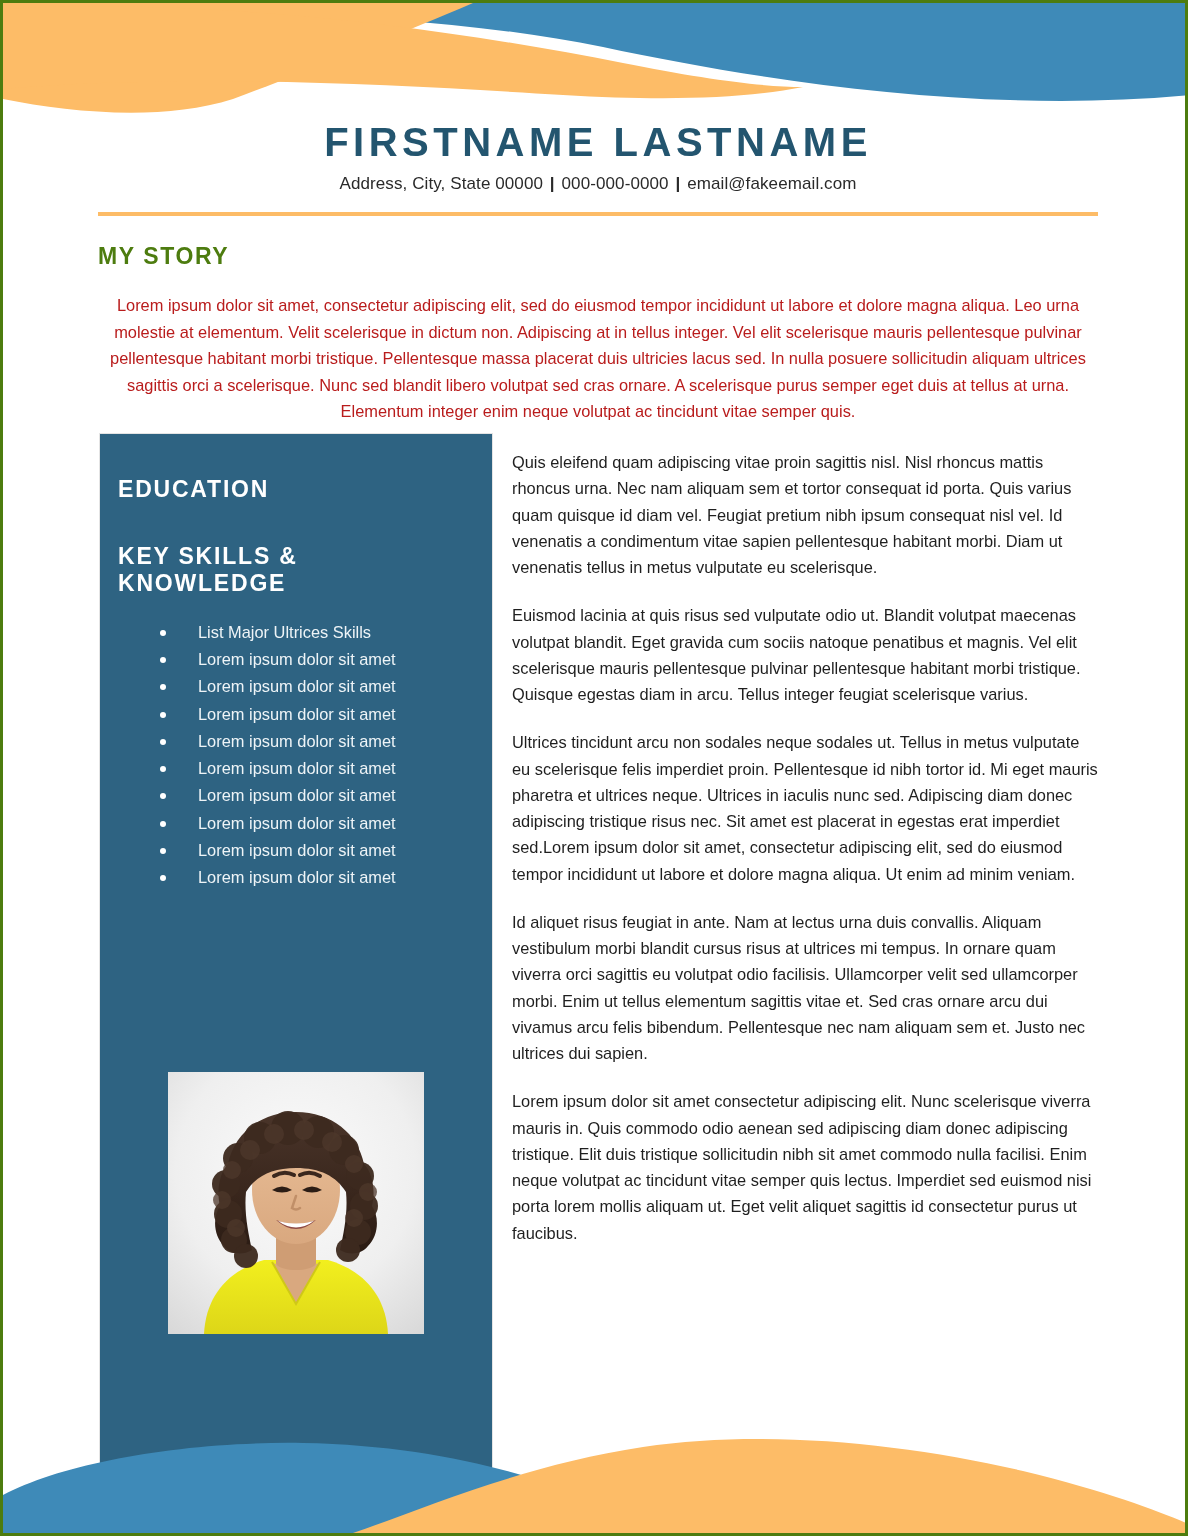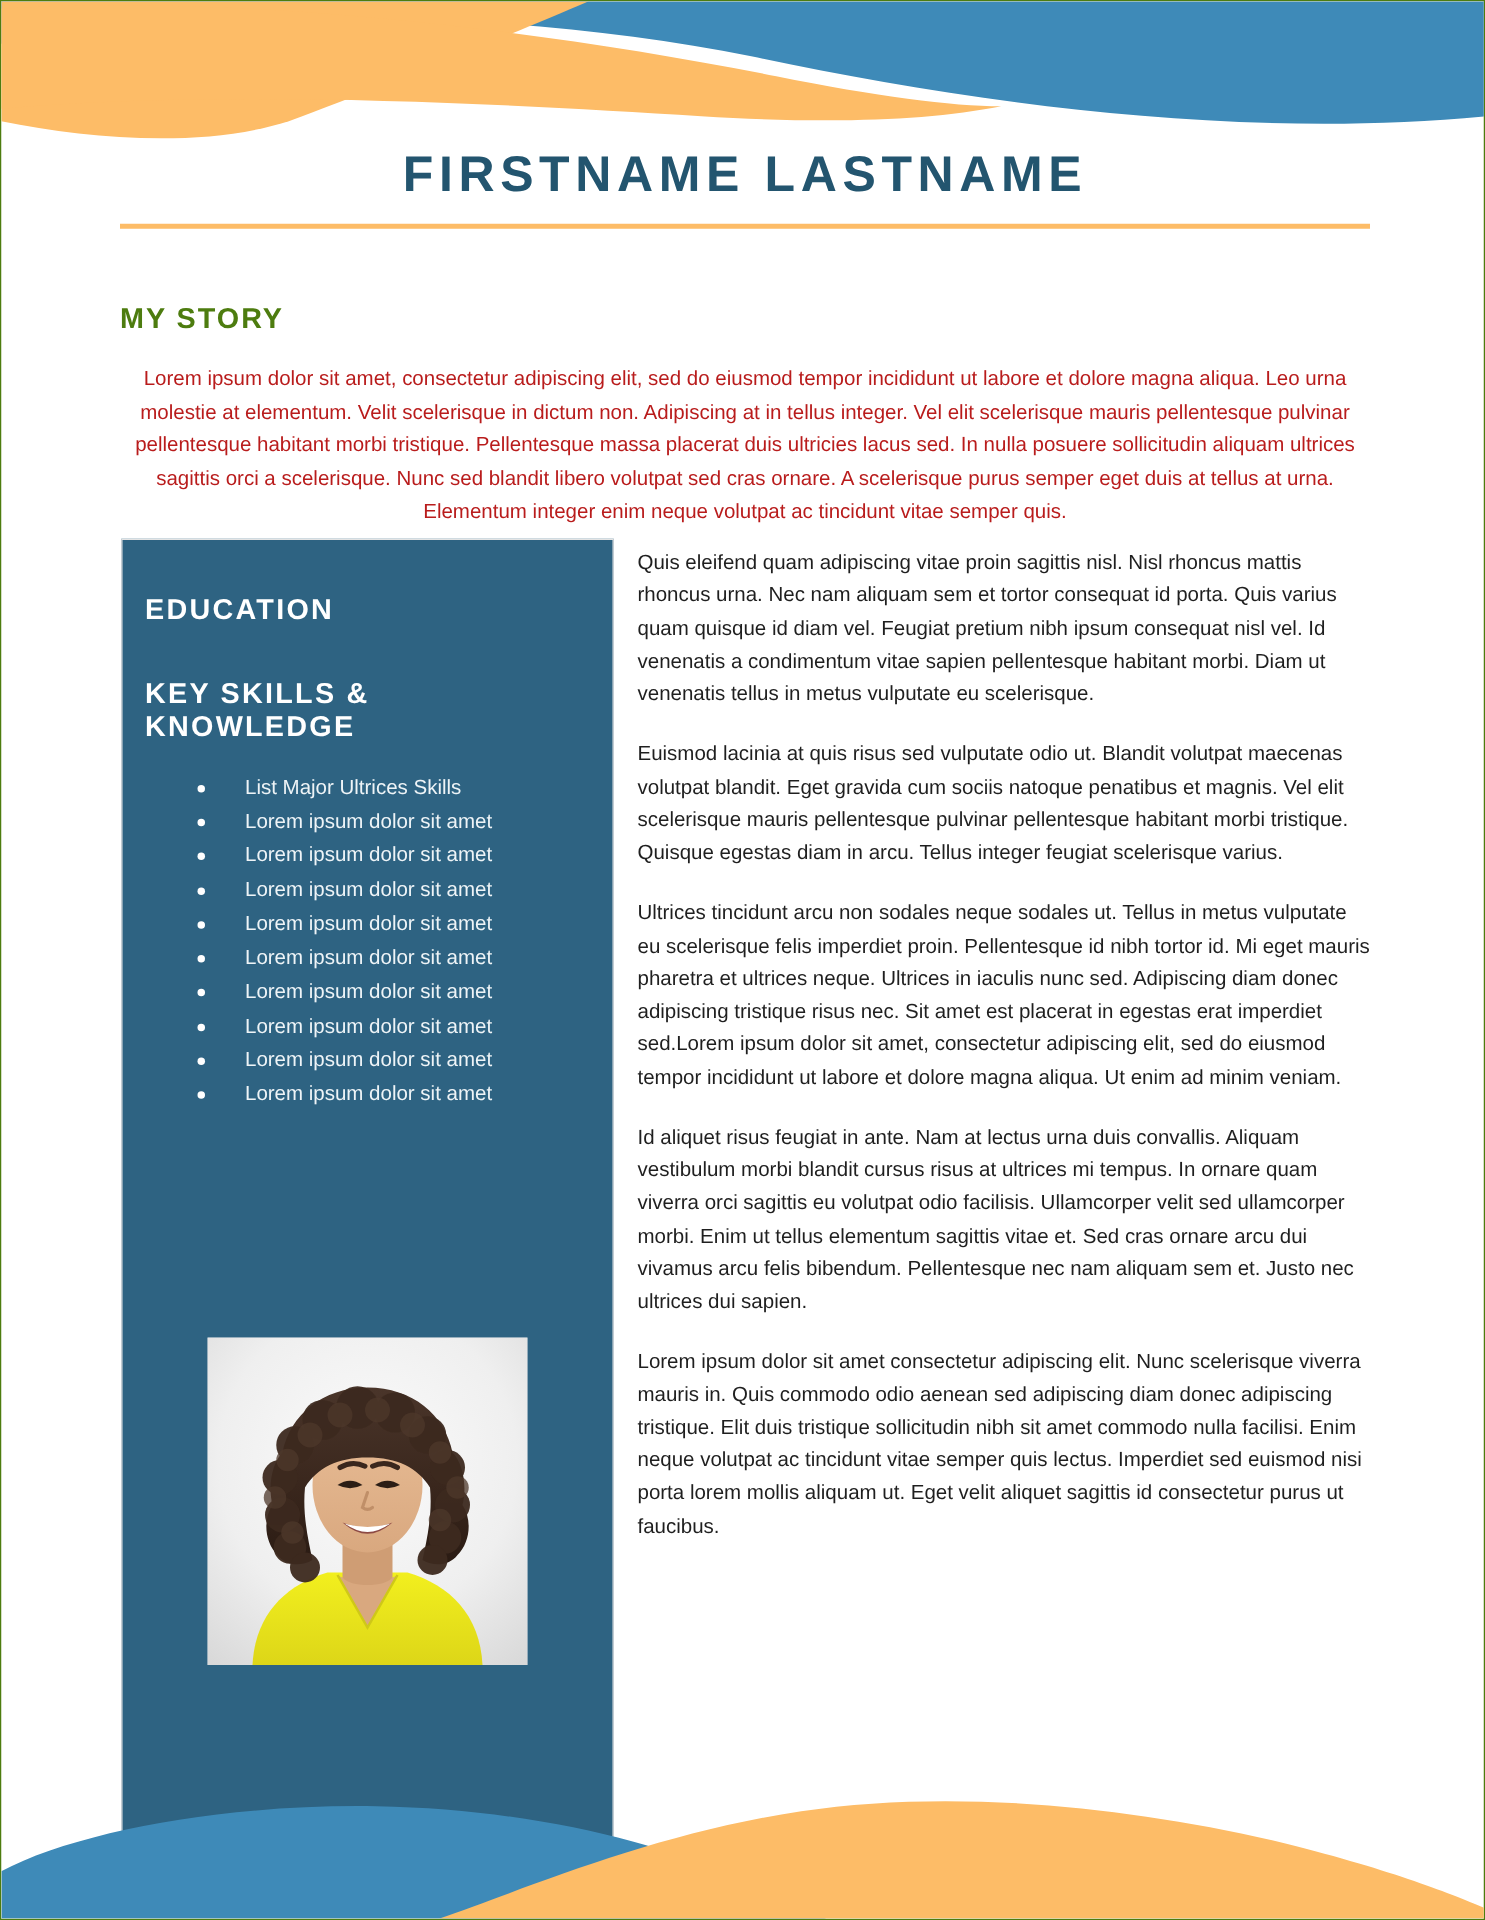--- a/index.html
+++ b/index.html
@@ -11,21 +11,21 @@
   body {
     font-family: "Liberation Sans", sans-serif;
     -webkit-font-smoothing: antialiased;
   }
 
   .page {
     position: relative;
     width: 1188px;
     height: 1536px;
     background: #ffffff;
-    border: 1px solid #4d7c0f;
+    border: 3px solid #4d7c0f;
     box-sizing: border-box;
     overflow: hidden;
   }
 
   
   .deco {
     position: absolute;
     left: 0;
     width: 1188px;
     pointer-events: none;
@@ -161,21 +161,21 @@
     height: 262px;
     overflow: hidden;
     background: #e9e9e9;
   }
   .photo-svg { display: block; width: 100%; height: 100%; }
 
   
   .right-col {
     position: absolute;
     left: 509px;
-    top: 436px;
+    top: 446px;
     width: 586px;
   }
   .right-col p {
     color: #1f1f1f;
     font-size: 16.4px;
     line-height: 1.60;
     margin: 0 0 22px 0;
   }
   .right-col p:last-child { margin-bottom: 0; }
 </style>
@@ -187,20 +187,27 @@
   <div class="deco deco-top">
     <svg viewBox="0 0 1188 130" preserveAspectRatio="none">
       <path d="M0,0 L1188,0 L1188,92 C980,112 760,78 600,44 C420,8 190,2 0,34 Z" fill="#3e8ab8"></path>
       <path d="M0,0 L470,0 C400,30 300,70 230,96 C160,118 70,110 0,96 Z" fill="#fdbc67"></path>
       <path d="M0,6 C190,-6 430,22 620,60 C700,76 760,84 800,84 C740,96 660,98 560,92 C400,82 180,70 0,86 Z" fill="#fdbc67"></path>
     </svg>
   </div>
 
   <div class="header">
     <div class="name">FIRSTNAME LASTNAME</div>
+    <div class="contact">
+      <span>Address, City, State 00000</span>
+      <span class="sep">|</span>
+      <span>000-000-0000</span>
+      <span class="sep">|</span>
+      <span>email@fakeemail.com</span>
+    </div>
     <div class="rule"></div>
   </div>
 
   <div class="story">
     <div class="section-title-dark">MY STORY</div>
     <div class="story-body">Lorem ipsum dolor sit amet, consectetur adipiscing elit, sed do eiusmod tempor incididunt ut labore et dolore magna aliqua. Leo urna molestie at elementum. Velit scelerisque in dictum non. Adipiscing at in tellus integer. Vel elit scelerisque mauris pellentesque pulvinar pellentesque habitant morbi tristique. Pellentesque massa placerat duis ultricies lacus sed. In nulla posuere sollicitudin aliquam ultrices sagittis orci a scelerisque. Nunc sed blandit libero volutpat sed cras ornare. A scelerisque purus semper eget duis at tellus at urna. Elementum integer enim neque volutpat ac tincidunt vitae semper quis.</div>
   </div>
 
   <div class="sidebar">
     <div class="sidebar-inner">

